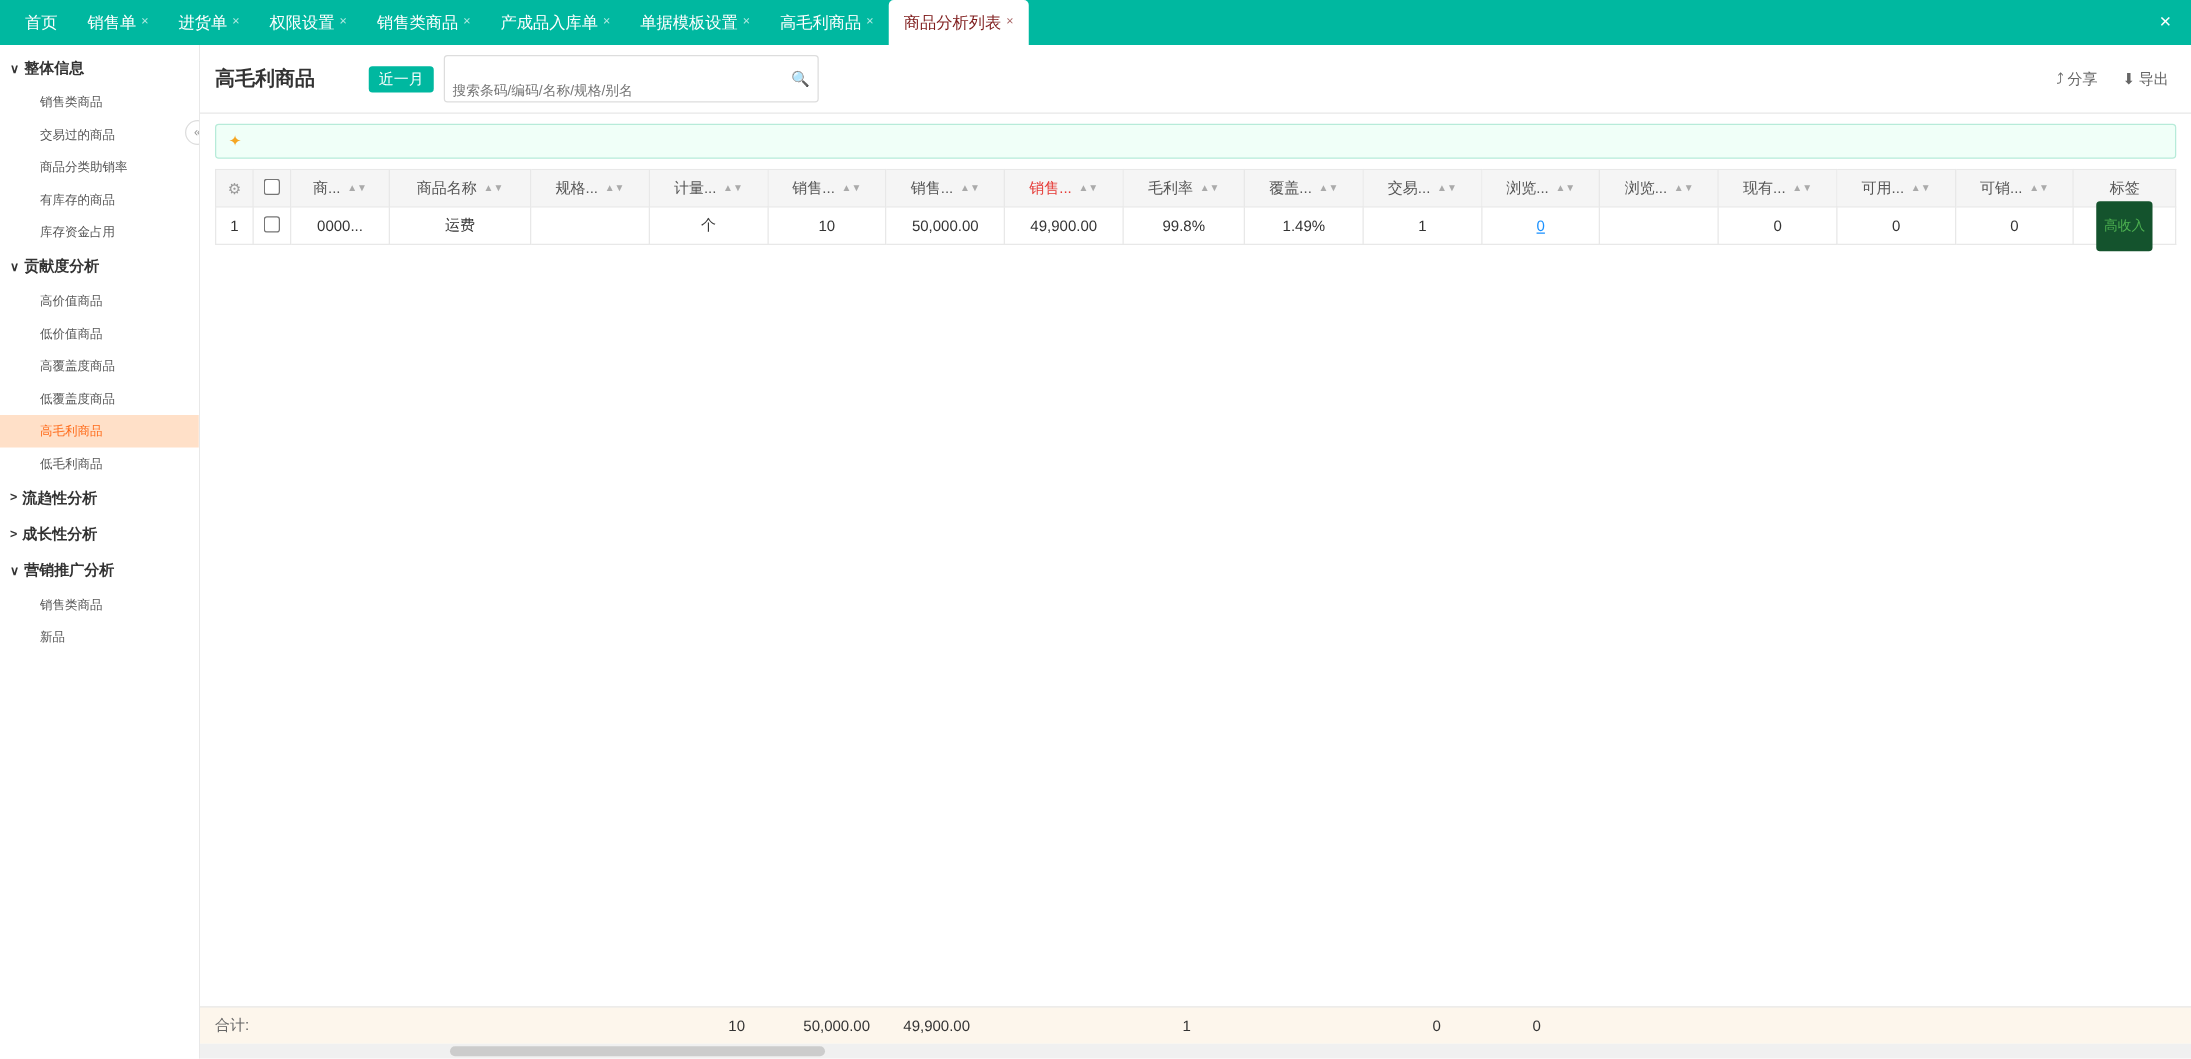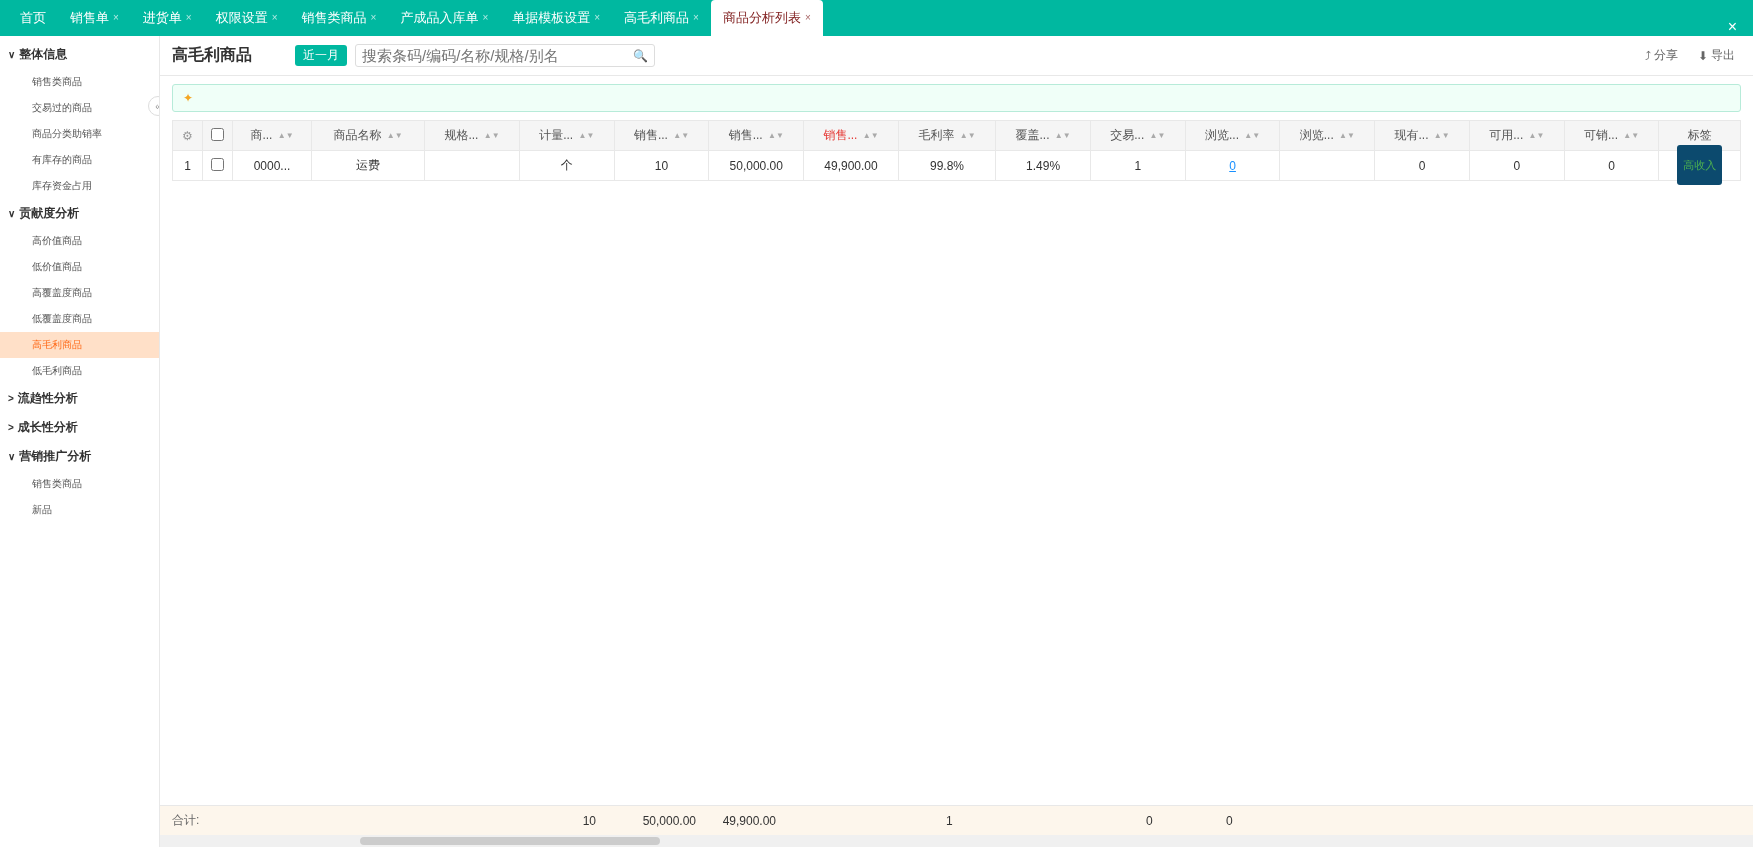--- a/index.html
+++ b/index.html
@@ -2,21 +2,21 @@
 <html><head>
   <meta charset="utf-8">
   <style>
     * { box-sizing: border-box; margin: 0; padding: 0; }
     body { font-family: 'Microsoft YaHei', Arial, sans-serif; font-size: 12px; color: #333; background: #f5f5f5; overflow: hidden; }
 
     
     .top-nav {
       background: #00b8a0;
       display: flex;
-      align-items: flex-end;
+      align-items: center;
       height: 36px;
       padding: 0 8px;
       color: #fff;
       flex-shrink: 0;
     }
     .top-nav .nav-item {
       padding: 0 12px;
       height: 36px;
       line-height: 36px;
       cursor: pointer;
@@ -122,23 +122,24 @@
       border: 1px solid #ddd;
       border-radius: 3px;
       padding: 2px 6px;
       gap: 4px;
       flex: 1;
       max-width: 300px;
     }
     .search-box input {
       border: none;
       outline: none;
-      font-size: 15px;
+      font-size: 11px;
       width: 100%;
       color: #999;
+      margin-top: 20px;
     }
     .search-icon { color: #999; cursor: pointer; }
     .header-actions {
       display: flex;
       align-items: center;
       gap: 8px;
       margin-left: auto;
     }
     .action-btn {
       display: flex;
@@ -199,21 +200,21 @@
       margin-left: 2px;
     }
     td {
       padding: 6px 8px;
       text-align: center;
       border: 1px solid #e8e8e8;
       color: #333;
       white-space: nowrap;
     }
     .tag-high-income {
-      background: #0c4a6e;
+      background: #14532d;
       color: #4caf50;
       border-radius: 3px;
       padding: 14px 6px;
       font-size: 11px;
     }
     .link-cell { color: #1890ff; cursor: pointer; text-decoration: underline; }
 
     
     .footer-bar {
       border-top: 1px solid #e8e8e8;

